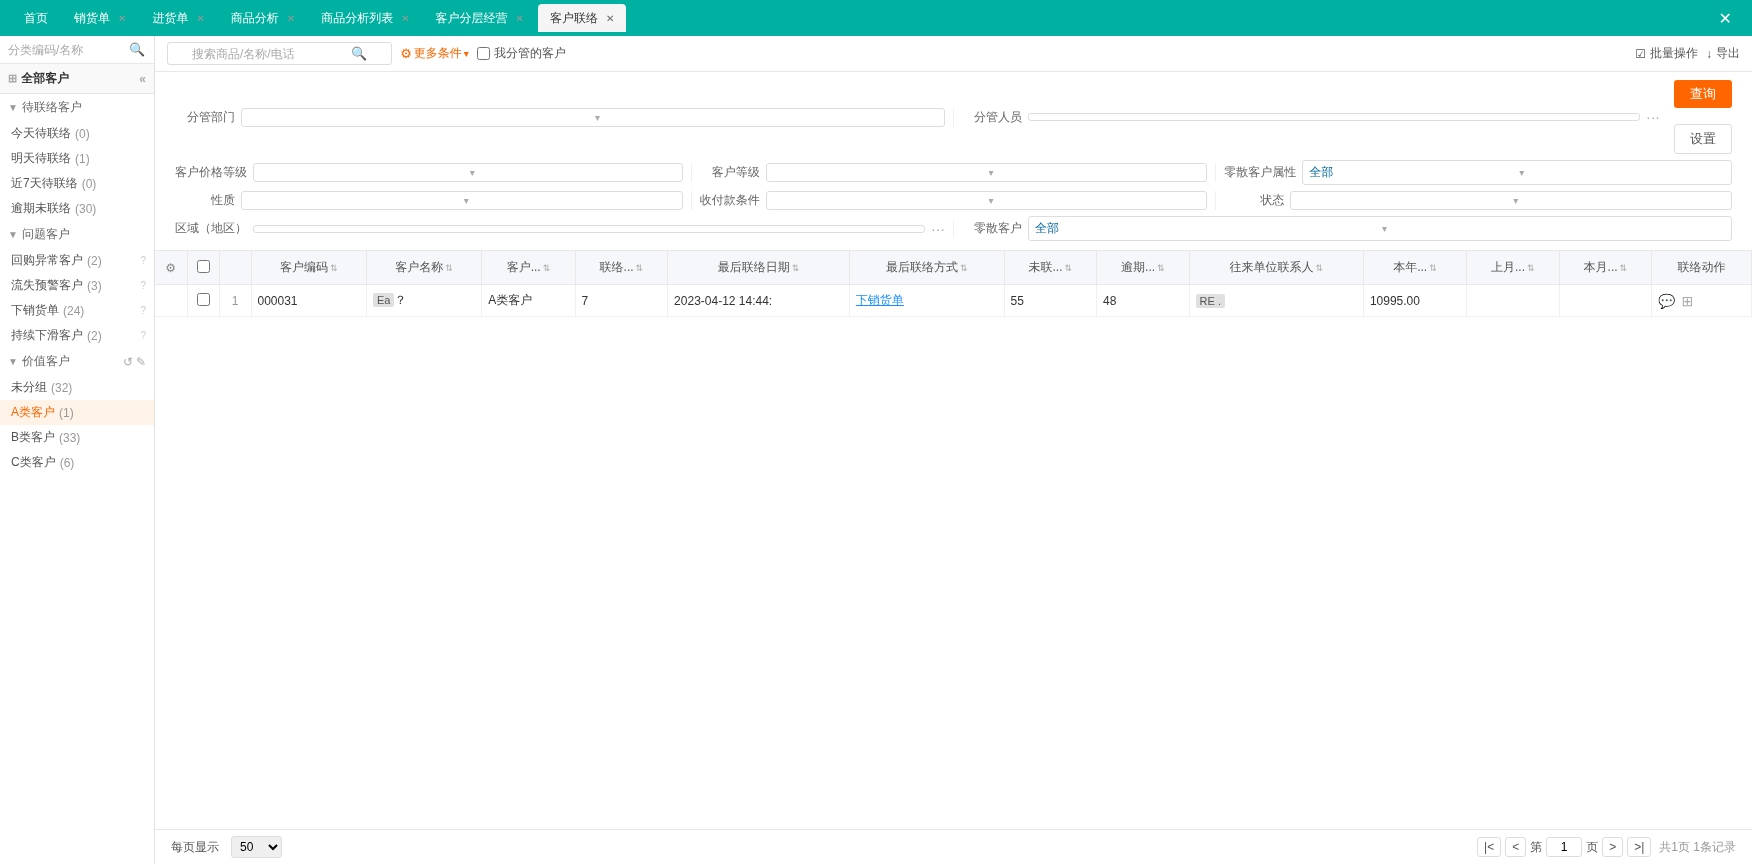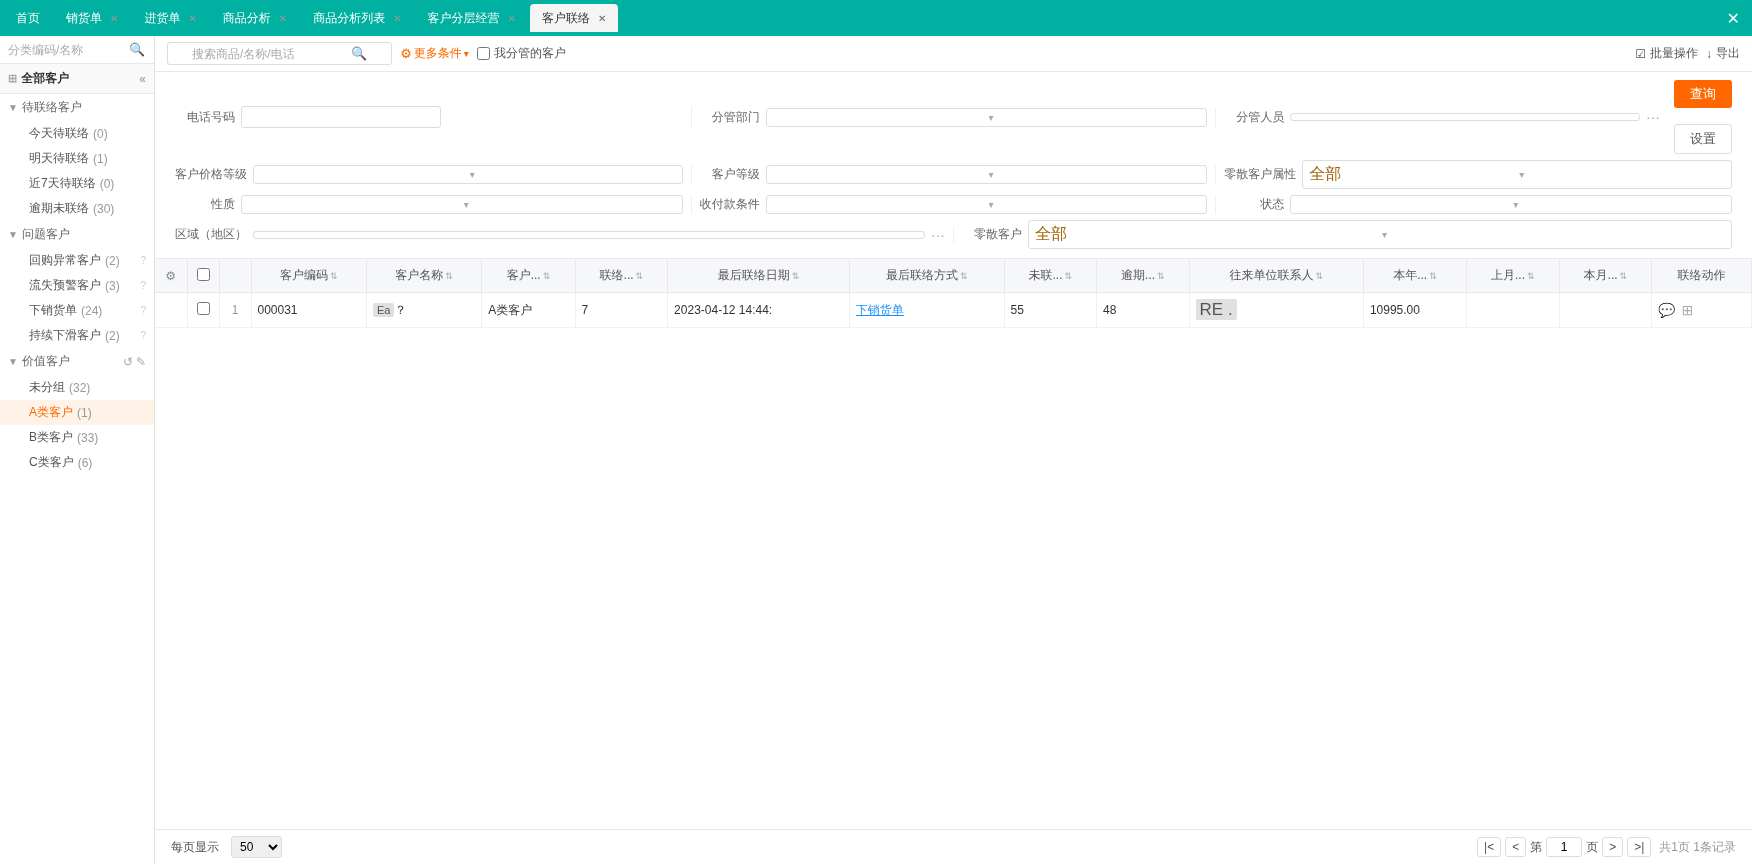--- a/index.html
+++ b/index.html
@@ -1,20 +1,20 @@
 <!DOCTYPE html>
 <html><head>
   <meta charset="utf-8">
   <style>
     * { box-sizing: border-box; margin: 0; padding: 0; font-family: 'Microsoft YaHei', Arial, sans-serif; font-size: 12px; }
     body { background: #f0f2f5; overflow: hidden; width: 1752px; height: 864px; }
 
     
     .top-nav {
-      display: flex; align-items: center; background: #00b0a0; height: 36px; padding: 0 4px;
+      display: flex; align-items: center; background: #00b0a0; height: 36px; padding: 0 12px;
       color: white; gap: 2px;
     }
     .nav-item {
       display: flex; align-items: center; padding: 0 12px; height: 28px; border-radius: 4px 4px 0 0;
       cursor: pointer; color: white; font-size: 13px; white-space: nowrap; gap: 4px;
     }
     .nav-item.home { background: none; }
     .nav-item.active { background: #f5f5f5; color: #333; border-radius: 4px 4px 0 0; }
     .nav-item .close-x { font-size: 10px; color: #999; margin-left: 4px; cursor: pointer; }
     .nav-item.active .close-x { color: #666; }
@@ -48,21 +48,21 @@
     .sidebar-all-header .grid-icon { color: #aaa; font-size: 11px; }
     .sidebar-all-header .collapse-btn { color: #aaa; cursor: pointer; font-size: 12px; }
 
     .sidebar-section-title {
       display: flex; align-items: center; padding: 5px 8px; color: #666;
       font-size: 12px; cursor: pointer; gap: 4px;
     }
     .sidebar-section-title .arrow { font-size: 10px; color: #999; }
 
     .sidebar-item {
-      display: flex; align-items: center; padding: 4px 8px 4px 29px;
+      display: flex; align-items: center; padding: 4px 8px 4px 11px;
       color: #555; font-size: 12px; cursor: pointer; gap: 2px;
     }
     .sidebar-item.active { background: #fff3e8; color: #ff6600; }
     .sidebar-item .count { color: #999; margin-left: 2px; }
     .sidebar-item .help-icon { color: #ccc; font-size: 10px; margin-left: auto; }
 
     .sidebar-value-row {
       display: flex; align-items: center; padding: 5px 8px; color: #666;
       font-size: 12px; cursor: pointer; gap: 4px;
     }
@@ -112,21 +112,21 @@
     .filter-cell:last-child { border-right: none; }
     .filter-label { color: #666; white-space: nowrap; min-width: 60px; text-align: right; }
     .filter-input {
       flex: 1; border: 1px solid #ddd; border-radius: 3px; padding: 3px 6px;
       font-size: 12px; outline: none; color: #333; background: #fff; min-width: 0;
     }
     .filter-select {
       flex: 1; display: flex; align-items: center; border: 1px solid #ddd; border-radius: 3px;
       padding: 3px 6px; background: #fff; cursor: pointer; min-width: 0; gap: 4px;
     }
-    .filter-select span { flex: 1; color: #a16207; font-size: 16px; overflow: hidden; white-space: nowrap; }
+    .filter-select span { flex: 1; color: #0369a1; font-size: 12px; overflow: hidden; white-space: nowrap; }
     .filter-select .arrow { color: #aaa; font-size: 10px; }
     .filter-dots { color: #aaa; font-size: 14px; cursor: pointer; }
     .btn-query {
       background: #ff6600; color: white; border: none; border-radius: 3px;
       padding: 5px 16px; cursor: pointer; font-size: 13px; white-space: nowrap;
     }
     .btn-settings {
       background: white; color: #555; border: 1px solid #ddd; border-radius: 3px;
       padding: 5px 12px; cursor: pointer; font-size: 13px; white-space: nowrap;
     }
@@ -331,24 +331,20 @@
       </div>
       <div class="export-btn">
         <span>↓</span>
         <span>导出</span>
       </div>
     </div>
 
     <div class="filter-form">
 
       <div class="filter-row">
-        <div class="filter-cell">
-          <span class="filter-label">电话号码</span>
-          <input class="filter-input" type="text" style="max-width: 200px;">
-        </div>
         <div class="filter-cell">
           <span class="filter-label">分管部门</span>
           <div class="filter-select">
             <span></span>
             <span class="arrow">▾</span>
           </div>
         </div>
         <div class="filter-cell" style="align-items:center;">
           <span class="filter-label">分管人员</span>
           <div class="filter-select" style="flex:1;">
@@ -461,21 +457,21 @@
             </td>
             <td>A类客户</td>
             <td>7</td>
             <td>2023-04-12 14:44:</td>
             <td>
               <span class="link-text">下销货单</span>
             </td>
             <td>55</td>
             <td>48</td>
             <td>
-              <span style="background:#e0e0e0;padding:1px 4px;border-radius:2px;font-size:17px;color:#555;">RE .</span>
+              <span style="background:#e0e0e0;padding:1px 4px;border-radius:2px;font-size:11px;color:#555;">RE .</span>
             </td>
             <td>10995.00</td>
             <td></td>
             <td></td>
             <td>
               <div class="action-icons">
                 <span class="action-icon" title="联络">💬</span>
                 <span class="action-icon" title="二维码">⊞</span>
               </div>
             </td>

